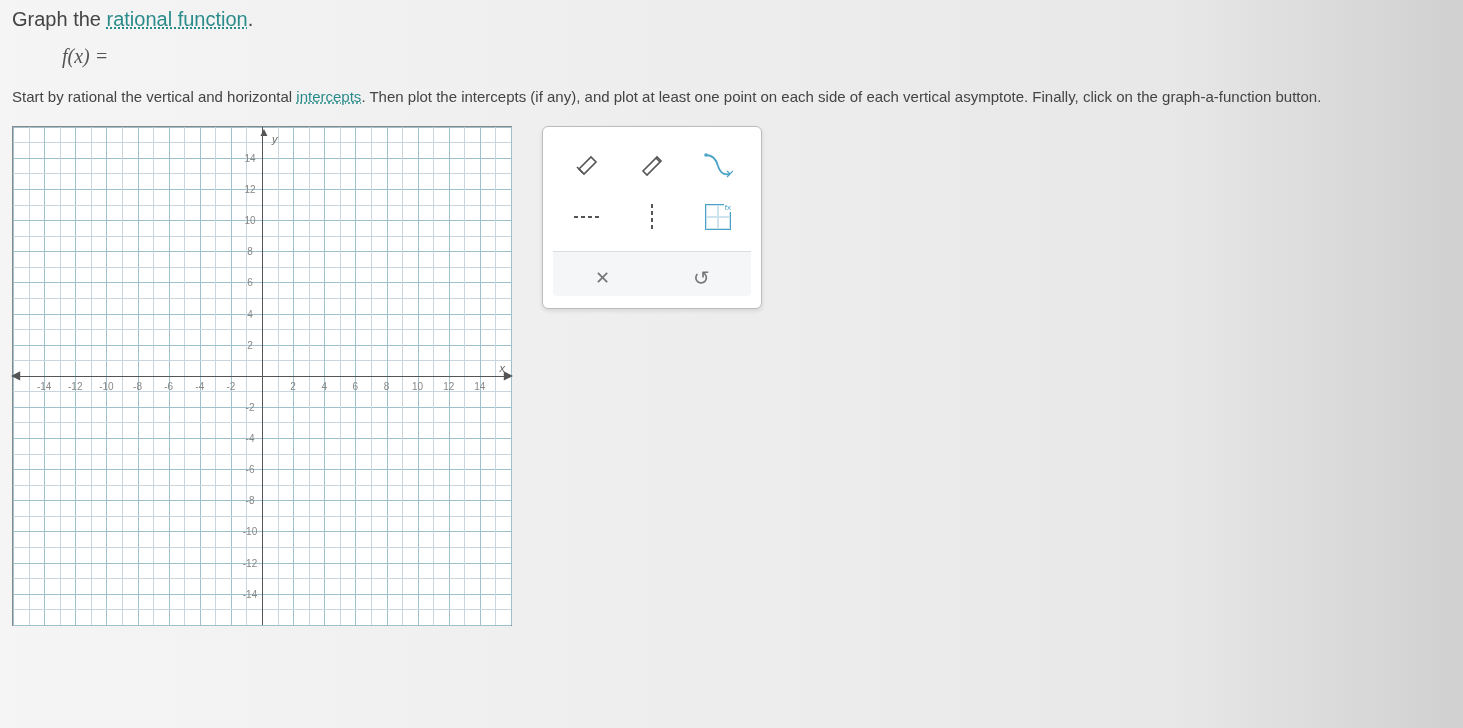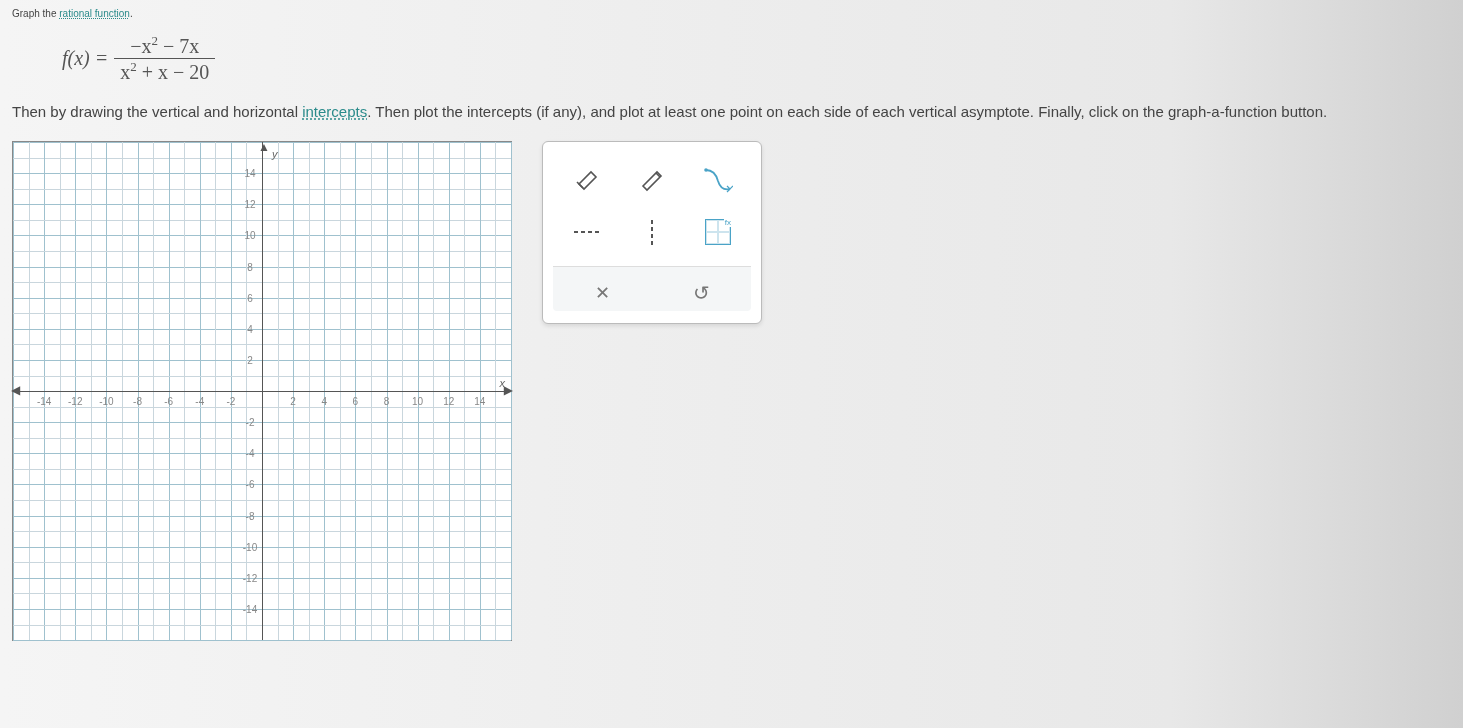--- a/index.html
+++ b/index.html
@@ -4,21 +4,21 @@
 <style>
 * { box-sizing: border-box; margin: 0; padding: 0; }
 body {
   font-family: Arial, Helvetica, sans-serif;
   background: linear-gradient(to right, #f5f5f5 0%, #e8e8e8 80%, #d0d0d0 100%);
   padding: 8px 12px;
   width: 1463px;
   height: 728px;
   color: #333;
 }
-.prompt-line { font-size: 10px; color: #444; margin-bottom: 14px; }
+.prompt-line { font-size: 20px; color: #444; margin-bottom: 14px; }
 .link { color: #2a8b8b; text-decoration: underline dotted; cursor: pointer; }
 .equation { margin: 10px 0 18px 50px; font-family: "Times New Roman", serif; font-size: 20px; color: #555; display:flex; align-items:center; }
 .eq-lhs { font-style: italic; margin-right:6px; }
 .fraction { display:inline-flex; flex-direction:column; align-items:center; vertical-align:middle; }
 .frac-num, .frac-den { padding: 0 6px; white-space:nowrap; }
 .frac-bar { width:100%; height:1px; background:#555; }
 .sup { font-size: 0.65em; vertical-align: super; }
 .instructions { font-size: 15px; color: #444; line-height: 1.45; margin-bottom: 18px; }
 .work-area { display:flex; gap: 30px; align-items:flex-start; }
 .graph-box {
@@ -79,33 +79,24 @@
 </style>
 </head>
 <body>
 
 <div class="prompt-line">
   <span>Graph the </span><span class="link">rational function</span><span>.</span>
 </div>
 
 <div class="equation">
   <span class="eq-lhs">f(x) =</span>
-  <span class="fraction">
-    <span class="frac-num">
-      <span>−x</span><span class="sup">2</span><span> − 7x</span>
-    </span>
-    <span class="frac-bar"></span>
-    <span class="frac-den">
-      <span>x</span><span class="sup">2</span><span> + x − 20</span>
-    </span>
-  </span>
 </div>
 
 <div class="instructions">
-  <span>Then by drawing the vertical and horizontal </span><span class="link">intercepts</span><span>. Then plot the intercepts (if any), and plot at least one point on each side of each vertical asymptote. Finally, click on the graph-a-function button.</span>
+  <span>Start by rational the vertical and horizontal </span><span class="link">intercepts</span><span>. Then plot the intercepts (if any), and plot at least one point on each side of each vertical asymptote. Finally, click on the graph-a-function button.</span>
 </div>
 
 <div class="work-area">
   <div class="graph-box">
     <div class="grid" id="grid">
         <div class="gline blue" style="left: 0%; top: 0px; bottom: 0px; width: 1px;"></div>
         <div class="gline blue" style="top: 0%; left: 0px; right: 0px; height: 1px;"></div>
         <div class="gline" style="left: 3.125%; top: 0px; bottom: 0px; width: 1px;"></div>
         <div class="gline" style="top: 3.125%; left: 0px; right: 0px; height: 1px;"></div>
         <div class="gline blue" style="left: 6.25%; top: 0px; bottom: 0px; width: 1px;"></div>

